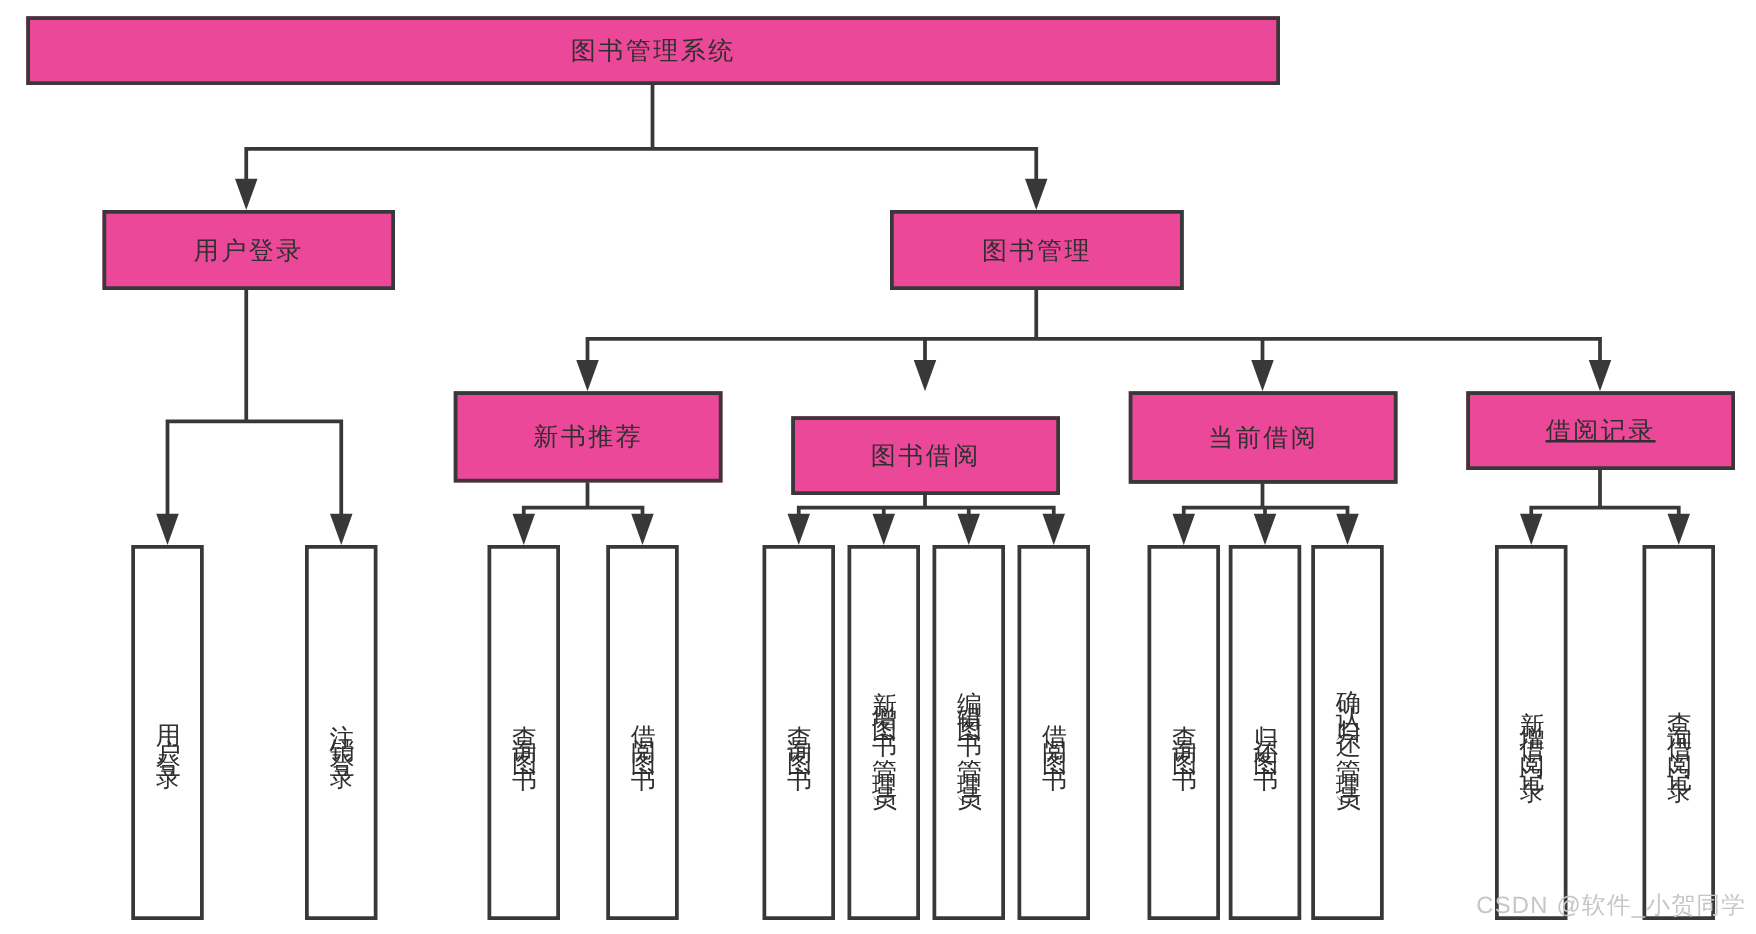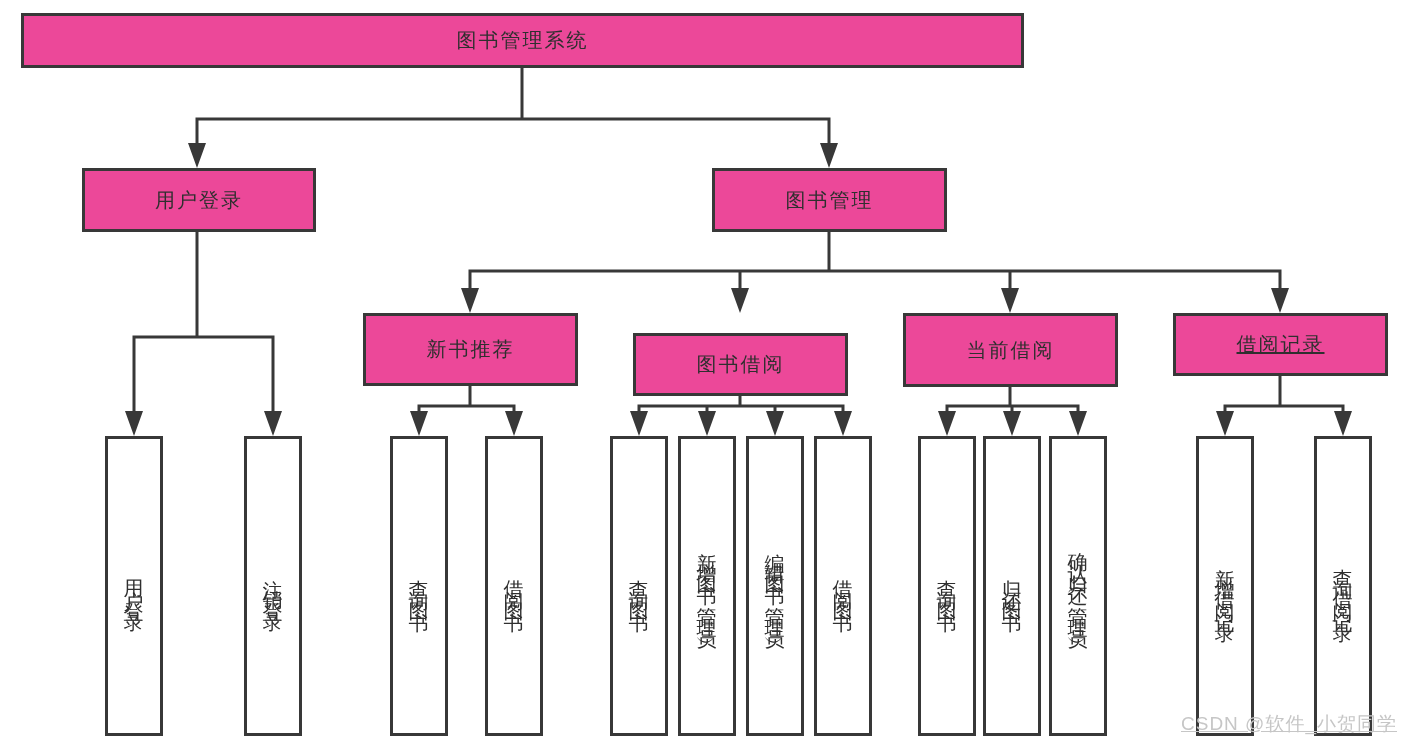--- a/index.html
+++ b/index.html
@@ -33,21 +33,21 @@
     writing-mode:vertical-rl;
     text-orientation:mixed;
     font-size:20px;
     letter-spacing:11px;
     line-height:1;
     white-space:nowrap;
   }
   #watermark{
     position:absolute;left:1181px;top:711px;
     color:#c6c6c6;font-size:19px;letter-spacing:1px;
-    z-index:2;white-space:nowrap;text-decoration:underline;
+    z-index:2;white-space:nowrap;
   }
 </style>
 </head>
 <body>
 
 <div id="canvas">
 
   <svg id="connectors" width="1405" height="747" viewBox="0 0 1405 747">
     <g stroke="#383838" stroke-width="3" fill="none">
       <path d="M522 68 V120.5 M195.5 119 H830.5 M197 119 V146 M829 119 V146"></path>

